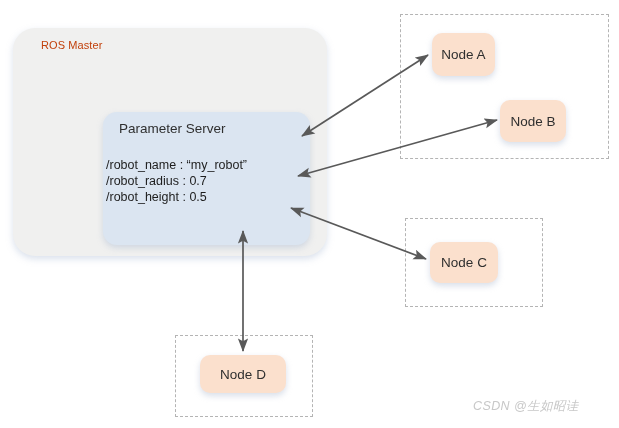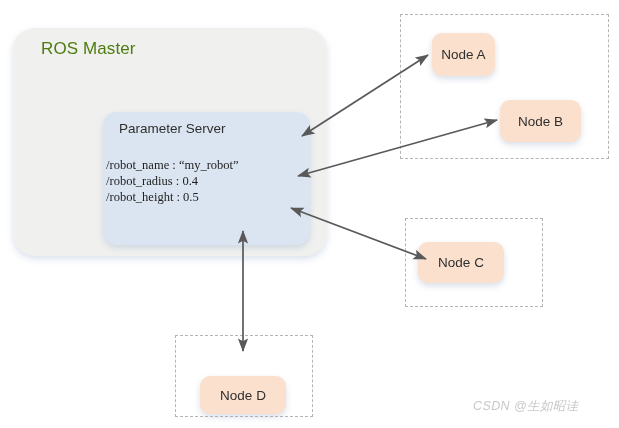--- a/index.html
+++ b/index.html
@@ -24,22 +24,22 @@
     width: 314px;
     height: 228px;
     background: #f0f0ef;
     border-radius: 22px;
     box-shadow: 0 3px 7px rgba(150,170,200,0.35);
   }
   .ros-master-label {
     position: absolute;
     left: 28px;
     top: 11px;
-    font-size: 17px;
-    color: #4d7c0f;
+    font-size: 11px;
+    color: #c2410c;
     letter-spacing: 0.1px;
     white-space: nowrap;
   }
 
   
   .param-server {
     position: absolute;
     left: 103px;
     top: 112px;
     width: 207px;
@@ -53,21 +53,21 @@
     left: 16px;
     top: 9px;
     font-size: 13.5px;
     color: #2f2f2f;
     white-space: nowrap;
   }
   .param-list {
     position: absolute;
     left: 3px;
     top: 45px;
-    font-family: Liberation Serif, serif;
+    font-family: Liberation Sans, sans-serif;
     font-size: 12.5px;
     line-height: 16px;
     color: #1d1d1d;
   }
   .param-list div { white-space: nowrap; }
 
   
   .dashed-group {
     position: absolute;
     border: 1.6px dashed #b4b4b4;
@@ -84,23 +84,23 @@
     border-radius: 10px;
     box-shadow: 0 3px 6px rgba(160,175,200,0.40);
     display: flex;
     align-items: center;
     justify-content: center;
     font-size: 13.5px;
     color: #2f2f2f;
     white-space: nowrap;
   }
   #node-a { left: 432px; top: 33px;  width: 63px; height: 43px; }
-  #node-b { left: 500px; top: 100px; width: 81px; height: 42px; }
-  #node-c { left: 418px; top: 242px; width: 86px; height: 41px; }
-  #node-d { left: 200px; top: 355px; width: 86px; height: 38px; margin-top: 21px; }
+  #node-b { left: 500px; top: 100px; width: 66px; height: 42px; }
+  #node-c { left: 430px; top: 242px; width: 68px; height: 41px; }
+  #node-d { left: 200px; top: 355px; width: 86px; height: 38px; }
 
   
   #arrows {
     position: absolute;
     left: 0; top: 0;
     width: 619px;
     height: 428px;
     pointer-events: none;
   }
 
@@ -122,21 +122,21 @@
 <div id="canvas">
 
   <div class="ros-master">
     <div class="ros-master-label">ROS Master</div>
   </div>
 
   <div class="param-server">
     <div class="param-server-title">Parameter Server</div>
     <div class="param-list">
       <div>/robot_name :  “my_robot”</div>
-      <div>/robot_radius : 0.4</div>
+      <div>/robot_radius : 0.7</div>
       <div>/robot_height : 0.5</div>
     </div>
   </div>
 
   <div class="dashed-group" id="group-ab"></div>
 
   <div class="dashed-group" id="group-c"></div>
 
   <div class="dashed-group" id="group-d"></div>
 

